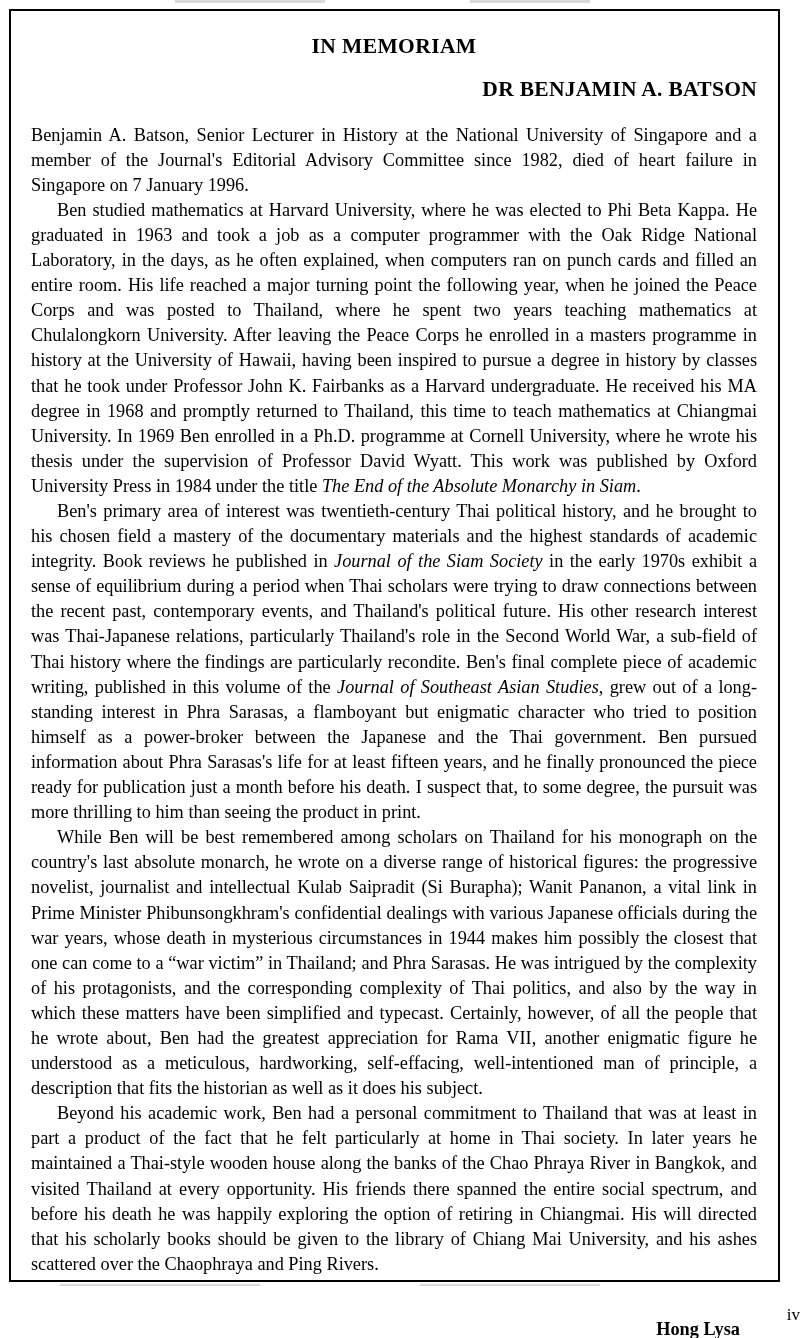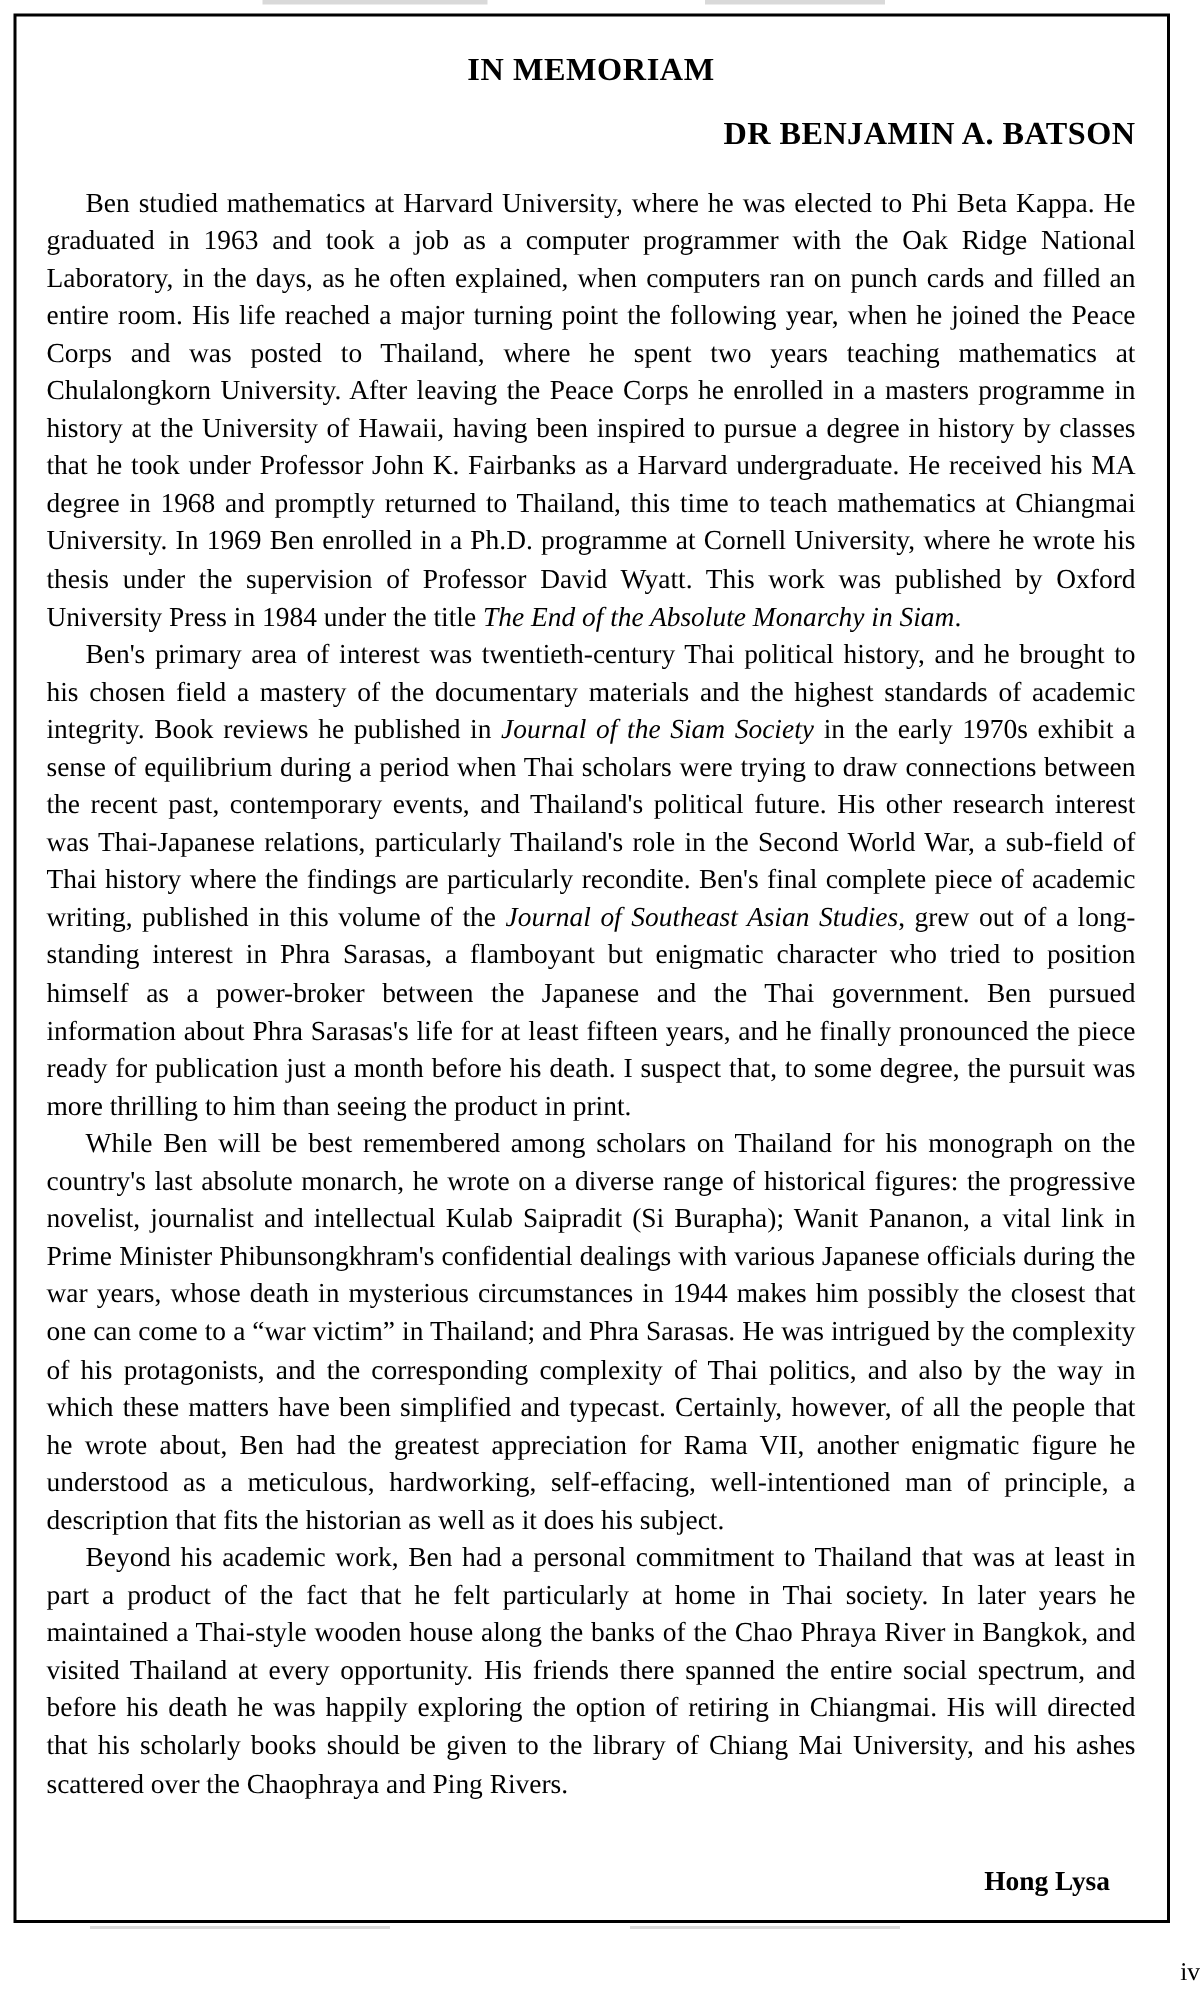--- a/index.html
+++ b/index.html
@@ -126,20 +126,23 @@
 
   <div id="frame">
     <div id="frame-inner">
 
       <h1 class="title-main">IN MEMORIAM</h1>
 
       <h2 class="title-sub">DR BENJAMIN A. BATSON</h2>
 
       <div class="body-block">
 
+        <p class="para no-indent">
+          <span>Benjamin A. Batson, Senior Lecturer in History at the National University of Singapore and a member of the Journal's Editorial Advisory Committee since 1982, died of heart failure in Singapore on 7 January 1996.</span>
+        </p>
 
         <p class="para">
           <span>Ben studied mathematics at Harvard University, where he was elected to Phi Beta Kappa. He graduated in 1963 and took a job as a computer programmer with the Oak Ridge National Laboratory, in the days, as he often explained, when computers ran on punch cards and filled an entire room. His life reached a major turning point the following year, when he joined the Peace Corps and was posted to Thailand, where he spent two years teaching mathematics at Chulalongkorn University. After leaving the Peace Corps he enrolled in a masters programme in history at the University of Hawaii, having been inspired to pursue a degree in history by classes that he took under Professor John K. Fairbanks as a Harvard undergraduate. He received his MA degree in 1968 and promptly returned to Thailand, this time to teach mathematics at Chiangmai University. In 1969 Ben enrolled in a Ph.D. programme at Cornell University, where he wrote his thesis under the supervision of Professor David Wyatt. This work was published by Oxford University Press in 1984 under the title </span><em class="title-italic">The End of the Absolute Monarchy in Siam</em><span>.</span>
         </p>
 
         <p class="para">
           <span>Ben's primary area of interest was twentieth-century Thai political history, and he brought to his chosen field a mastery of the documentary materials and the highest standards of academic integrity. Book reviews he published in </span><em class="title-italic">Journal of the Siam Society</em><span> in the early 1970s exhibit a sense of equilibrium during a period when Thai scholars were trying to draw connections between the recent past, contemporary events, and Thailand's political future. His other research interest was Thai-Japanese relations, particularly Thailand's role in the Second World War, a sub-field of Thai history where the findings are particularly recondite. Ben's final complete piece of academic writing, published in this volume of the </span><em class="title-italic">Journal of Southeast Asian Studies</em><span>, grew out of a long-standing interest in Phra Sarasas, a flamboyant but enigmatic character who tried to position himself as a power-broker between the Japanese and the Thai government. Ben pursued information about Phra Sarasas's life for at least fifteen years, and he finally pronounced the piece ready for publication just a month before his death. I suspect that, to some degree, the pursuit was more thrilling to him than seeing the product in print.</span>
         </p>
 
         <p class="para">

